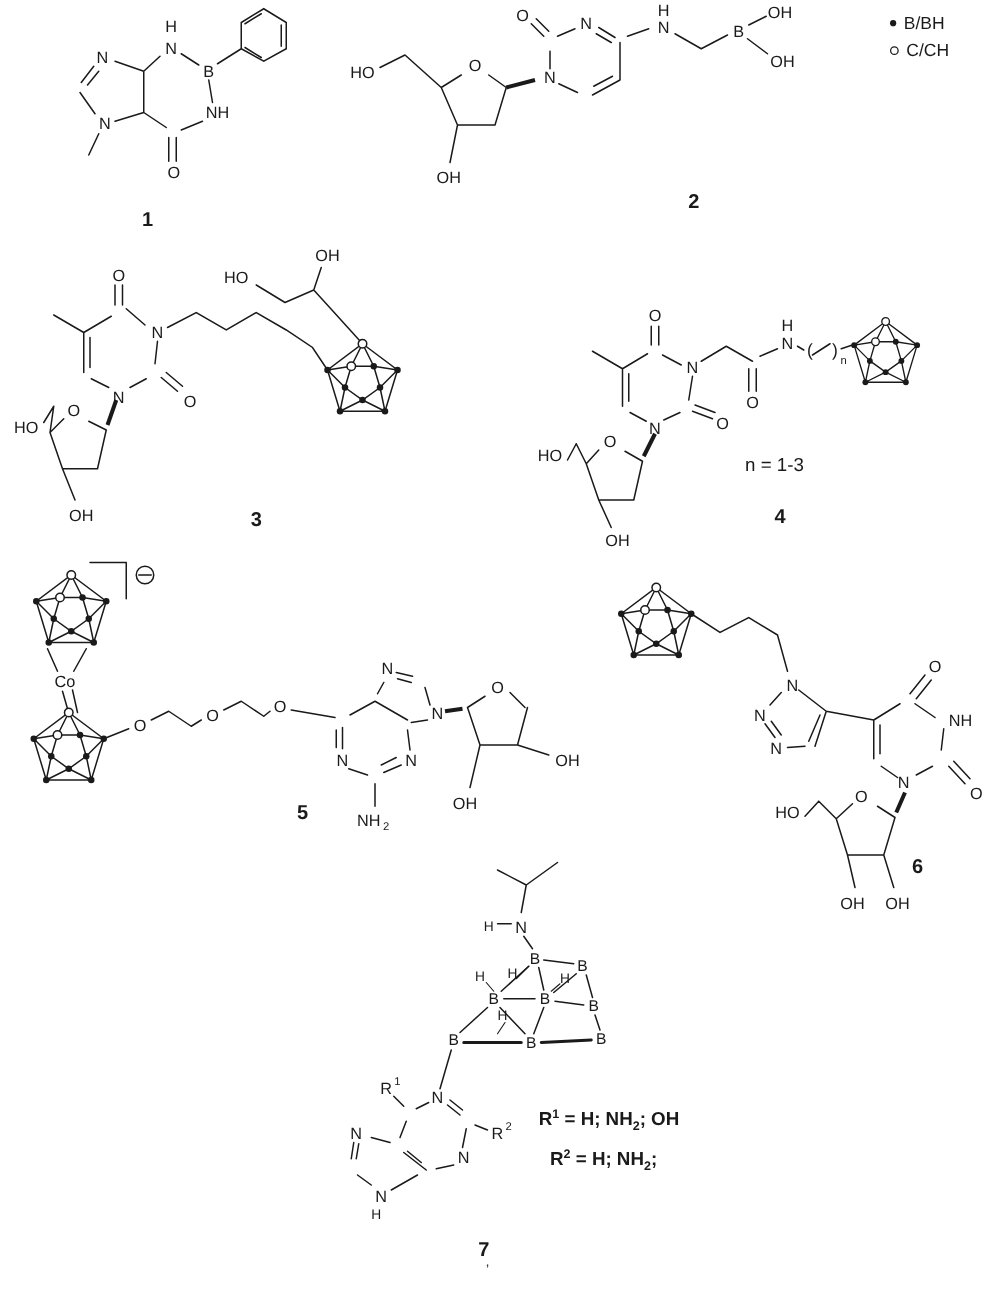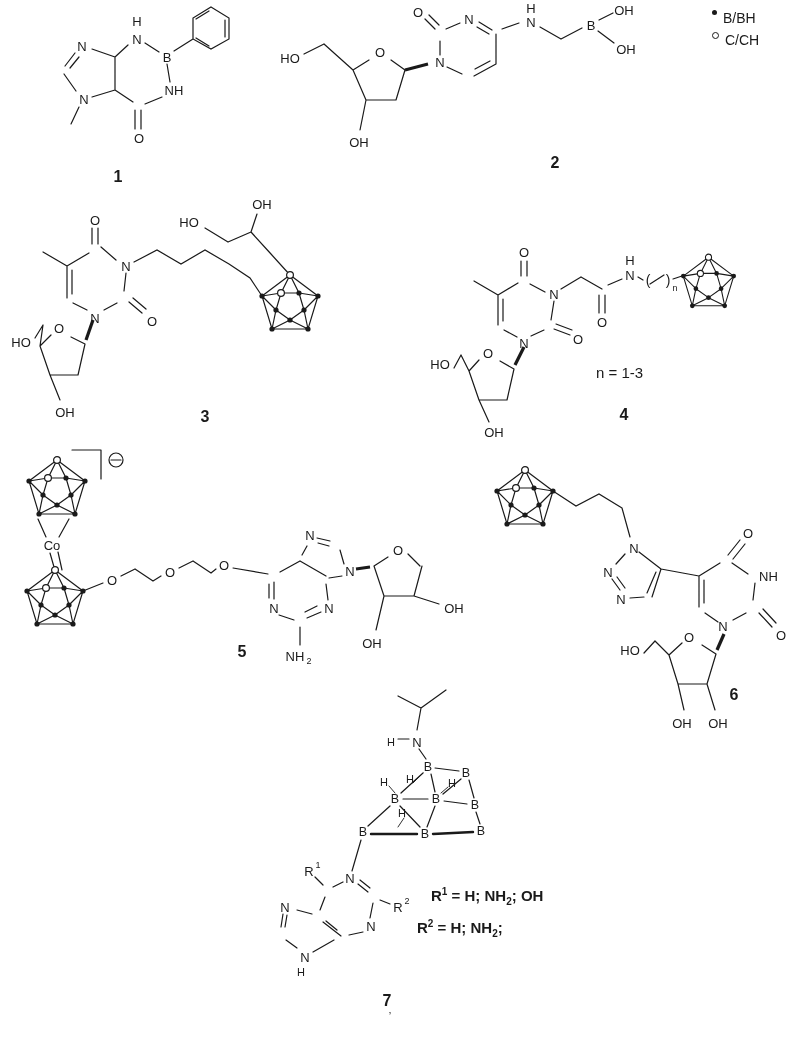--- a/index.html
+++ b/index.html
@@ -17,21 +17,21 @@
     font-family:"Liberation Sans", sans-serif;font-size:13px;}
   svg text.sm{font-size:11px;}
   svg text.bl{font-size:12.5px;}
   svg text.sub{font-size:9px;}
   svg text.par{font-size:14px;}
   svg text.num{font-size:16px;font-weight:bold;}
   svg text.start{text-anchor:start;}
   .bdot{fill:#1a1a1a;stroke:none;}
   .cdot{fill:#ffffff;stroke:#1a1a1a;stroke-width:1.2;}
   .legend{position:absolute;left:712px;top:10px;font-size:14px;}
-  .legend-row{display:flex;gap:6px;margin-bottom:6px;}
+  .legend-row{display:flex;align-items:center;gap:6px;margin-bottom:6px;}
   .dot{display:inline-block;border-radius:50%;}
   .dot.filled{width:5px;height:5px;background:#1a1a1a;}
   .dot.open{width:5px;height:5px;border:1.2px solid #1a1a1a;background:#fff;}
   .rdef{position:absolute;font-size:15px;white-space:nowrap;font-weight:bold;}
   sup,sub{font-size:10px;}
 </style>
 </head>
 <body>
 
 <svg width="0" height="0" style="position:absolute">
@@ -285,14 +285,14 @@
   <text class="sub" x="172" y="221">2</text>
   <text x="115" y="198">N</text>
   <text x="136" y="246">N</text>
   <text x="50" y="227">N</text>
   <text x="70" y="277">N</text>
   <text class="sm" x="66" y="292">H</text>
   <text class="num" x="152" y="320">7</text>
   <text class="sm" x="155" y="336">’</text>
 </svg>
 <div class="rdef" style="left:196px;top:206px;"><span>R</span><sup>1</sup><span> = H; NH</span><sub>2</sub><span>; OH</span></div>
-<div class="rdef" style="left:182px;top:238px;text-align:center;"><span>R</span><sup>2</sup><span> = H; NH</span><sub>2</sub><span>;</span></div>
+<div class="rdef" style="left:205px;top:238px;text-align:center;"><span>R</span><sup>2</sup><span> = H; NH</span><sub>2</sub><span>;</span></div>
 </div>
 
 </body></html>

